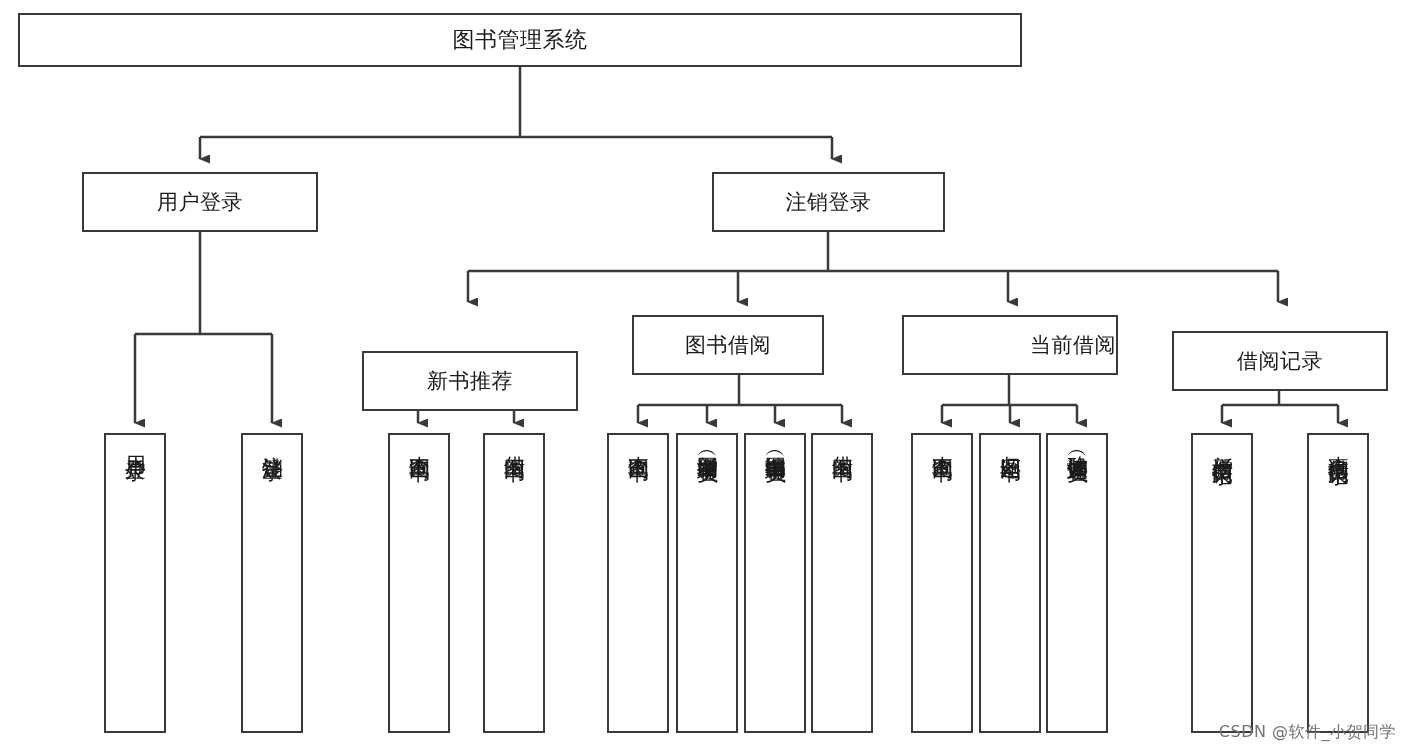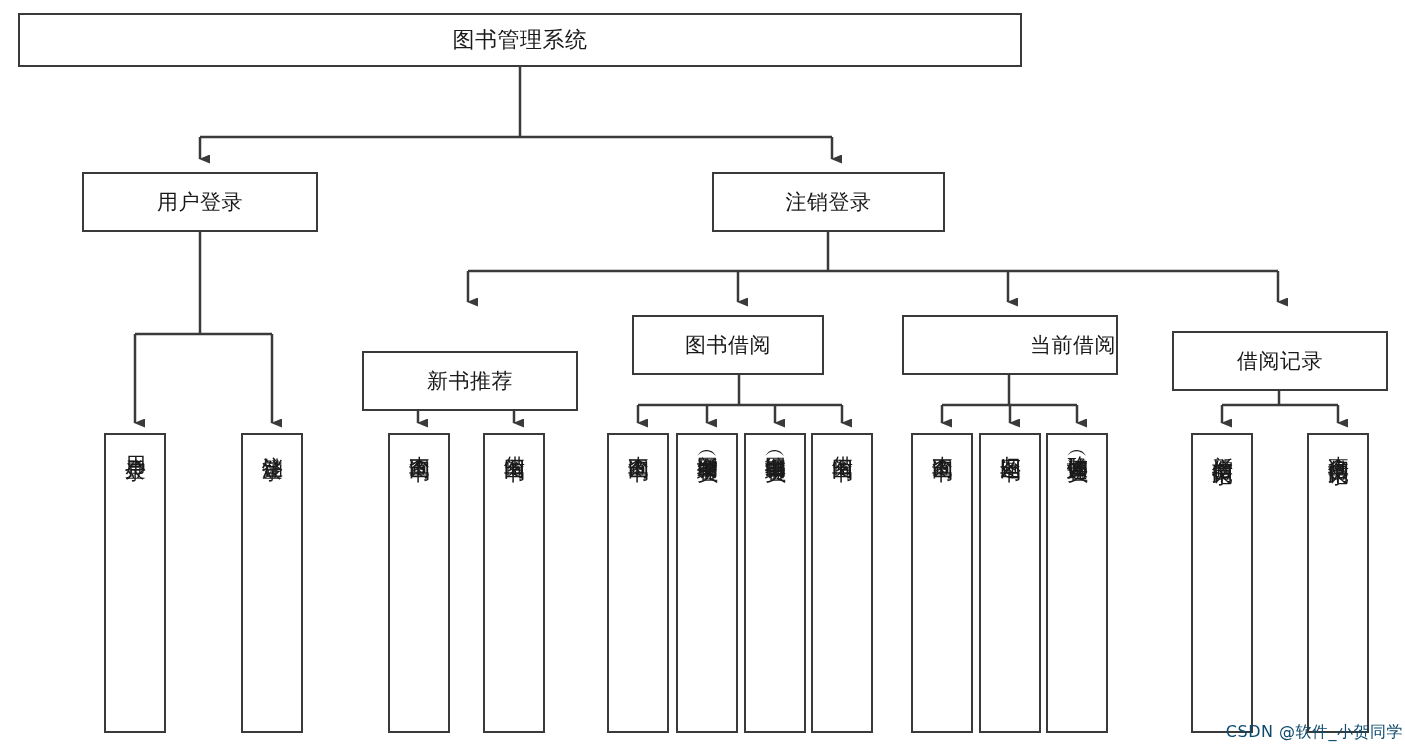--- a/index.html
+++ b/index.html
@@ -59,24 +59,24 @@
     letter-spacing: 2px;
     white-space: nowrap;
     margin: 0 auto;
   }
   .node.vertical.tall .label {
     letter-spacing: 1px;
   }
   #root-node .label { font-size: 22px; }
   .watermark {
     position: absolute;
-    right: 2px;
+    right: 9px;
     bottom: 4px;
     font-size: 16px;
-    color: #0c4a6e;
+    color: #737373;
     white-space: nowrap;
     letter-spacing: 0.5px;
   }
 </style>
 </head>
 <body>
 
 <div id="diagram-root">
 
   <svg class="connectors" viewBox="0 0 1405 747" xmlns="http://www.w3.org/2000/svg">

